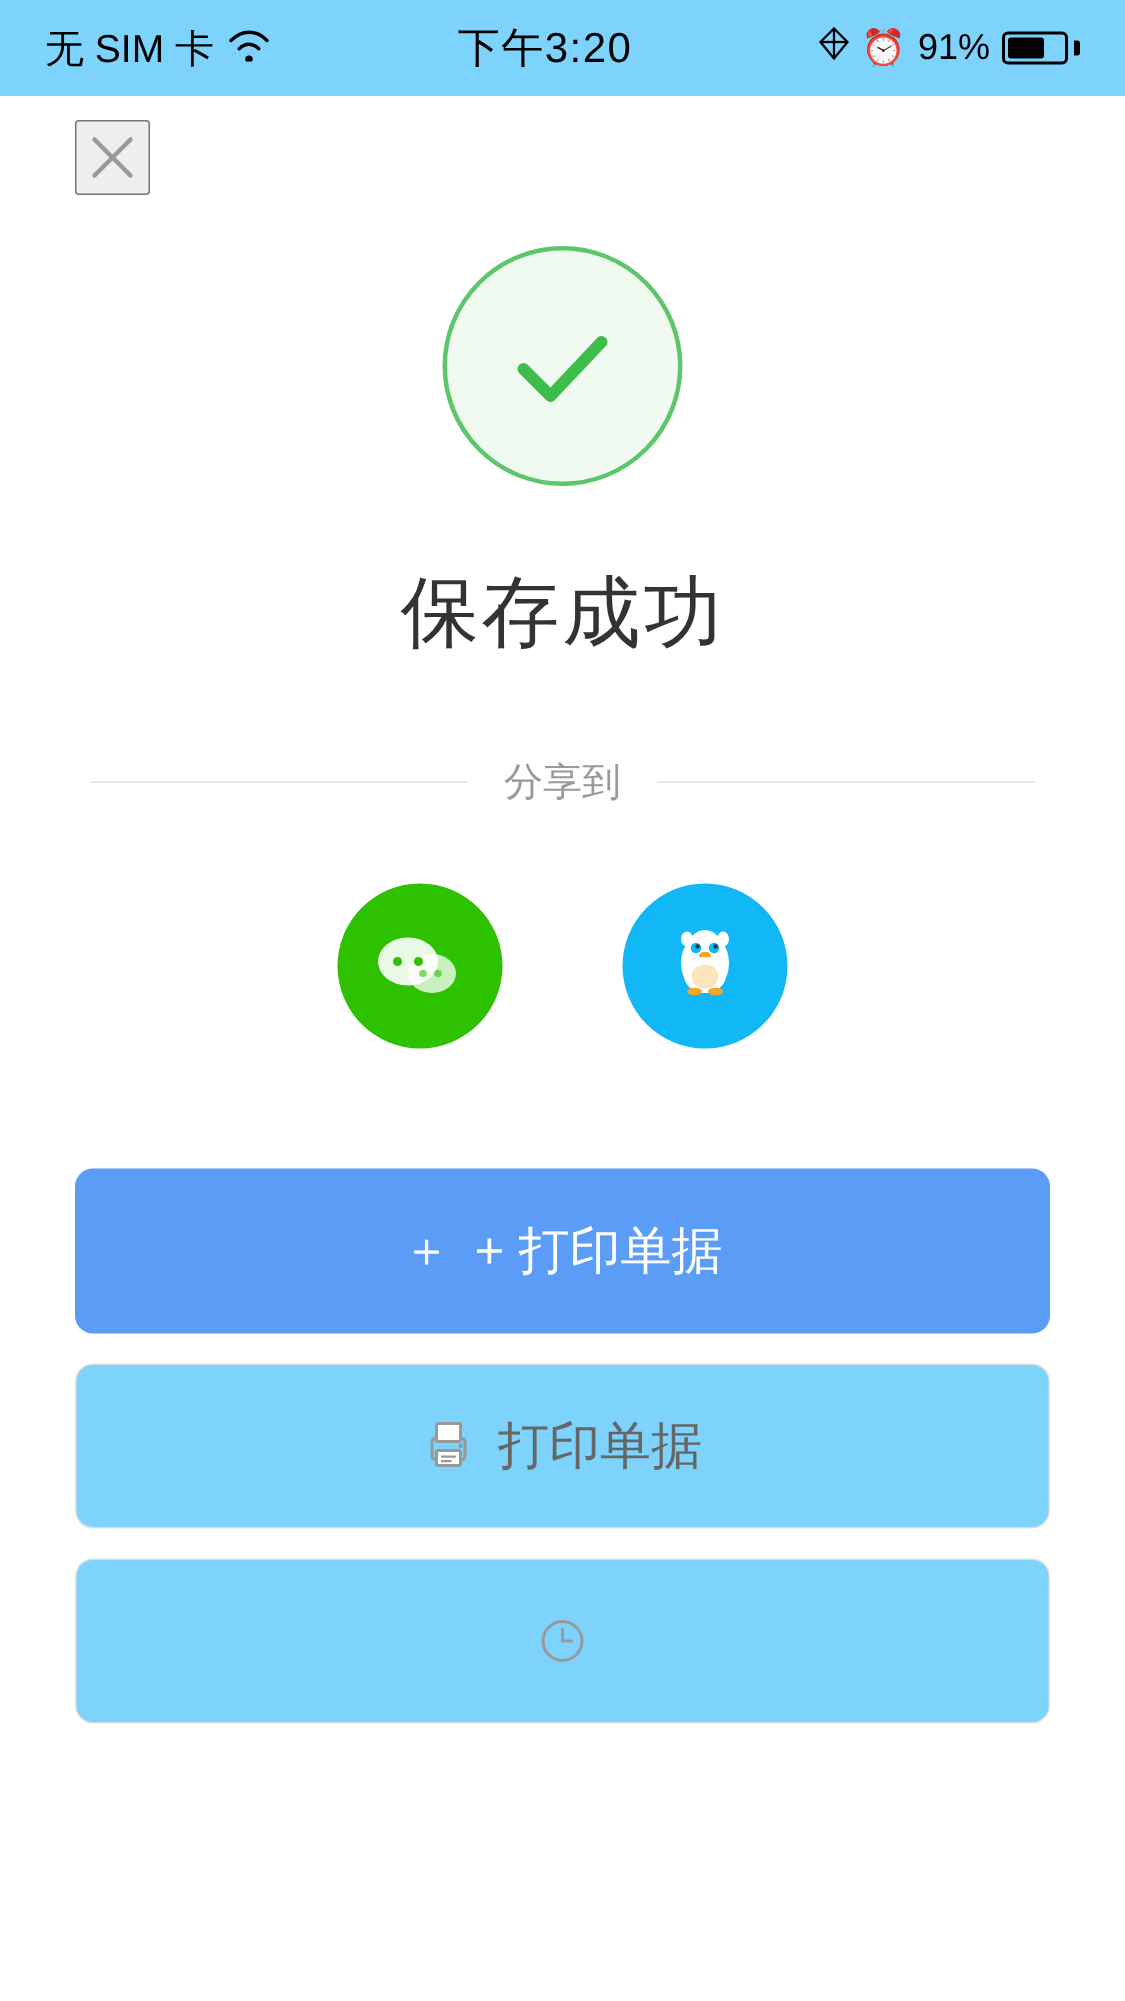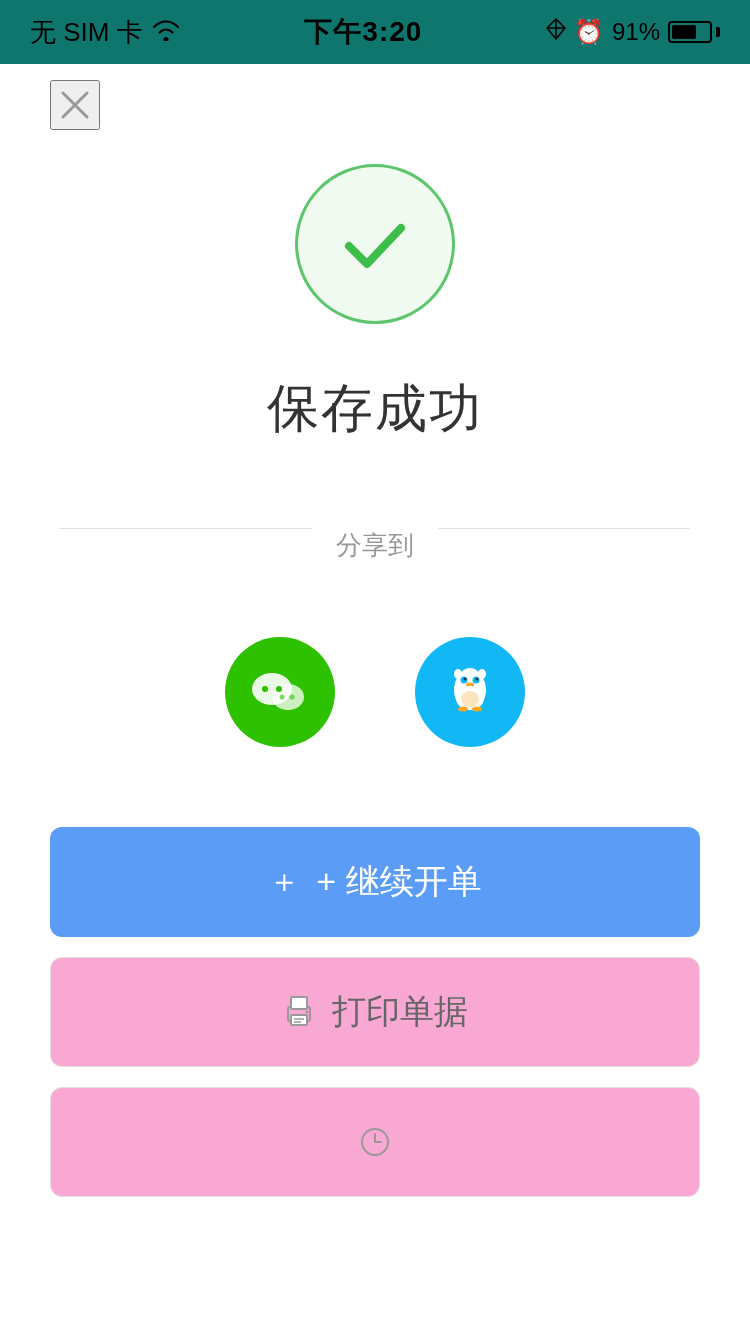--- a/index.html
+++ b/index.html
@@ -15,35 +15,35 @@
     }
 
     
     .status-bar {
       width: 100%;
       height: 64px;
       display: flex;
       align-items: center;
       justify-content: space-between;
       padding: 0 30px;
-      background: #0f766e;
+      background: #7dd3fc;
     }
 
     .status-left {
       display: flex;
       align-items: center;
       gap: 8px;
       font-size: 26px;
       color: #000;
       font-weight: 500;
     }
 
     .status-center {
       font-size: 28px;
-      font-weight: 700;
+      font-weight: 400;
       color: #000;
       letter-spacing: 1px;
     }
 
     .status-right {
       display: flex;
       align-items: center;
       gap: 8px;
       font-size: 24px;
       color: #000;
@@ -123,30 +123,31 @@
     .check-icon {
       width: 80px;
       height: 80px;
     }
 
     
     .success-title {
       font-size: 52px;
       color: #333333;
       font-weight: 500;
-      margin-bottom: 84px;
+      margin-bottom: 60px;
       letter-spacing: 2px;
     }
 
     
     .share-divider {
       width: 100%;
       display: flex;
+      align-items: center;
       padding: 0 60px;
-      margin-bottom: 74px;
+      margin-bottom: 50px;
     }
 
     .divider-line {
       flex: 1;
       height: 1px;
       background: #e0e0e0;
     }
 
     .divider-label {
       font-size: 26px;
@@ -203,21 +204,21 @@
       border: none;
       outline: none;
     }
 
     .btn-primary {
       background: #5B9CF6;
       color: #ffffff;
     }
 
     .btn-secondary {
-      background: #f9a8d4;
+      background: #7dd3fc;
       color: #666666;
       border: 1px solid #e0e0e0;
     }
 
     .btn-icon {
       font-size: 32px;
       display: flex;
       align-items: center;
     }
   </style>
@@ -313,21 +314,21 @@
         <ellipse cx="18" cy="12" rx="4" ry="5" fill="white"></ellipse>
         <ellipse cx="42" cy="12" rx="4" ry="5" fill="white"></ellipse>
       </svg>
     </button>
   </div>
 
   <div class="action-buttons">
 
     <button class="btn btn-primary">
       <span class="btn-icon">＋</span>
-      <span>+ 继续开单</span>
+      <span>+ 打印单据</span>
     </button>
 
     <button class="btn btn-secondary">
       <span class="btn-icon">
         <svg width="34" height="34" viewBox="0 0 34 34" fill="none">
           <rect x="6" y="12" width="22" height="14" rx="2" stroke="#999" stroke-width="2" fill="none"></rect>
           <rect x="9" y="2" width="16" height="12" rx="1" stroke="#999" stroke-width="2" fill="white"></rect>
           <rect x="9" y="20" width="16" height="10" rx="1" stroke="#999" stroke-width="2" fill="white"></rect>
           <line x1="12" y1="24" x2="22" y2="24" stroke="#999" stroke-width="1.5"></line>
           <line x1="12" y1="27" x2="19" y2="27" stroke="#999" stroke-width="1.5"></line>

